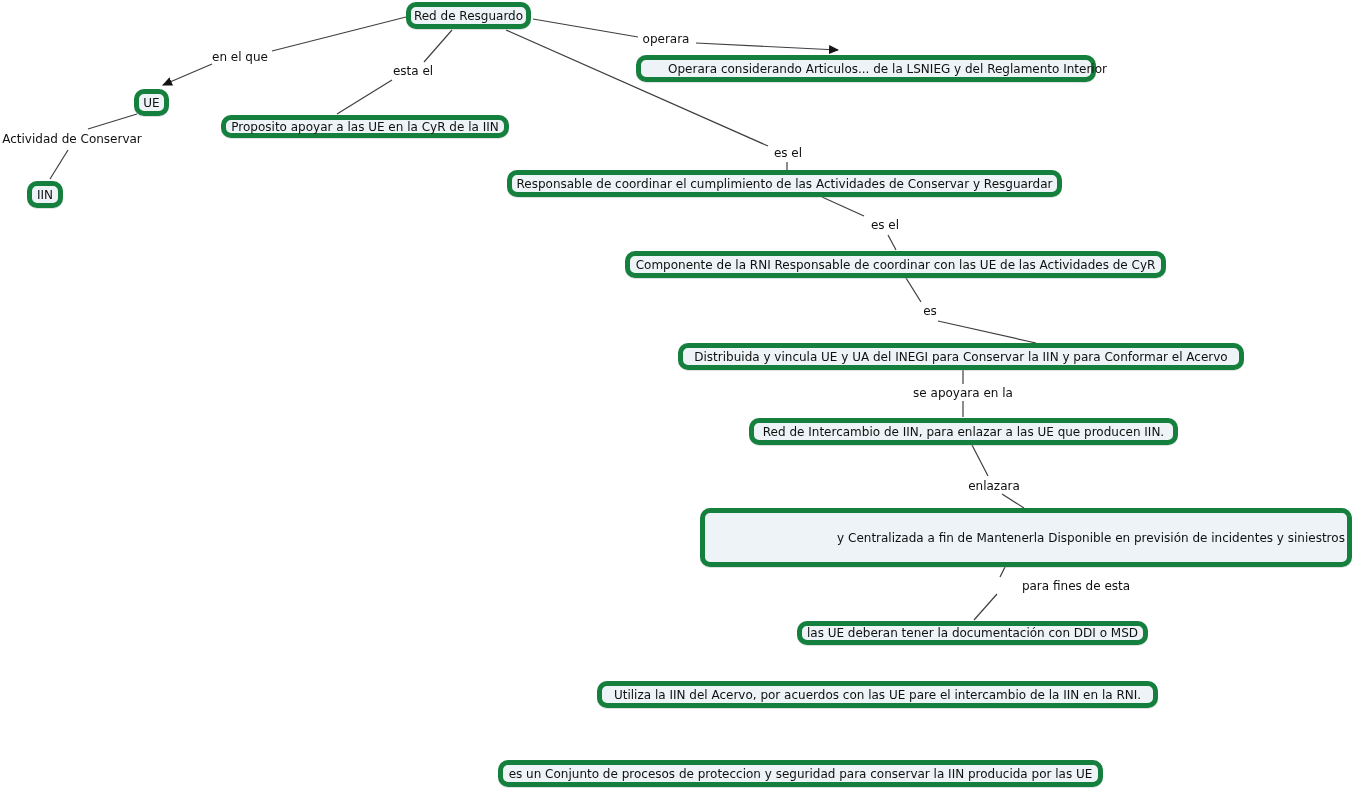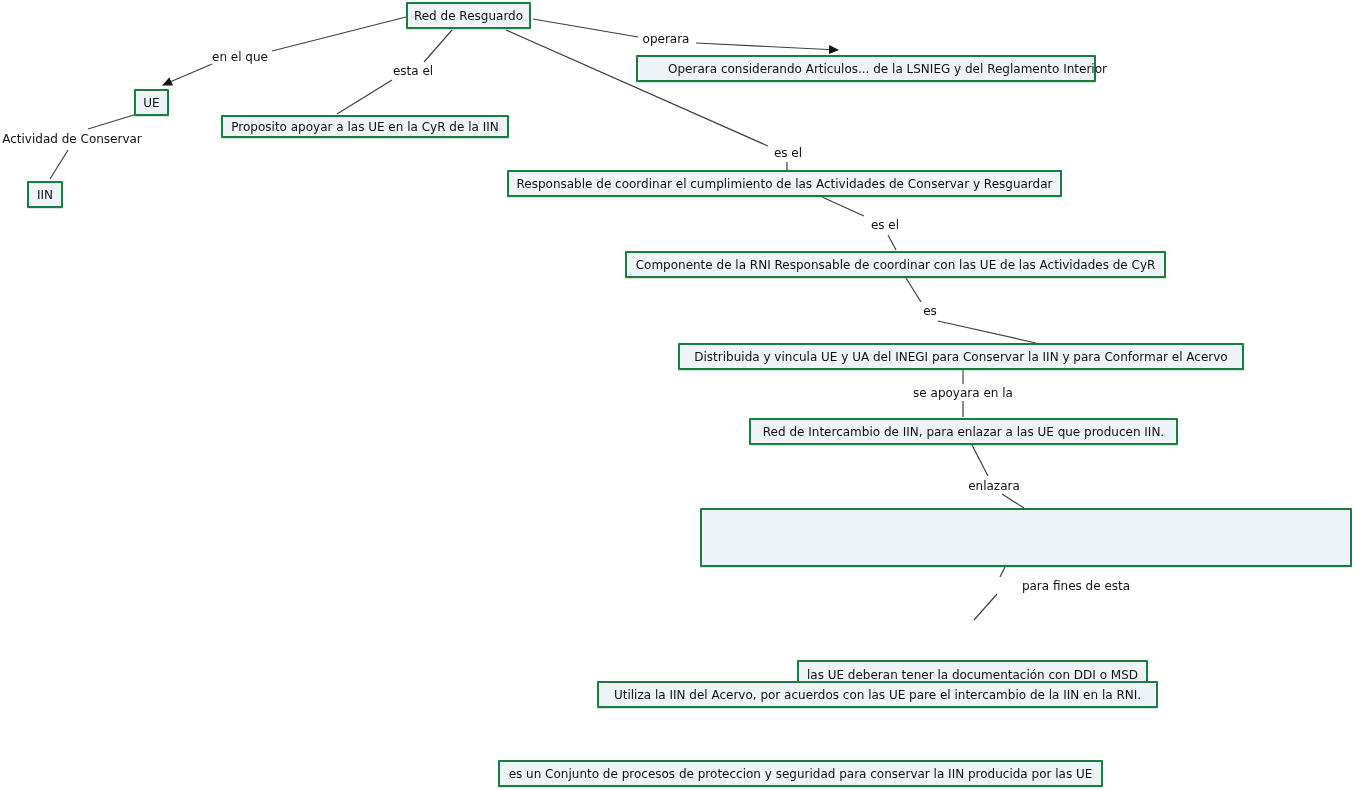--- a/index.html
+++ b/index.html
@@ -13,22 +13,22 @@
   }
   #edges-layer {
     position: absolute;
     left: 0; top: 0;
     width: 1355px; height: 790px;
     z-index: 1;
   }
   .node {
     position: absolute;
     box-sizing: border-box;
-    border: 2px solid #15803d;
-    border-radius: 1px;
+    border: 5px solid #15803d;
+    border-radius: 10px;
     background: #edf3f6;
     color: #101010;
     font-size: 12px;
     line-height: 14px;
     display: flex;
     flex-direction: column;
     align-items: center;
     justify-content: center;
     white-space: nowrap;
     z-index: 2;
@@ -82,22 +82,23 @@
       <div class="node" style="left: 406px; top: 2px; width: 125px; height: 27px;">Red de Resguardo</div>
       <div class="node" style="left: 134px; top: 89px; width: 35px; height: 27px;">UE</div>
       <div class="node" style="left: 27px; top: 181px; width: 36px; height: 27px;">IIN</div>
       <div class="node" style="left: 221px; top: 115px; width: 288px; height: 23px;">Proposito apoyar a las UE en la CyR de la IIN</div>
       <div class="node" style="left: 636px; top: 55px; width: 460px; height: 27px; padding-left: 43px;">Operara considerando Articulos... de la LSNIEG y del Reglamento Interior</div>
       <div class="node" style="left: 507px; top: 170px; width: 555px; height: 27px;">Responsable de coordinar el cumplimiento de las Actividades de Conservar y Resguardar</div>
       <div class="node" style="left: 625px; top: 251px; width: 541px; height: 27px;">Componente de la RNI Responsable de coordinar con las UE de las Actividades de CyR</div>
       <div class="node" style="left: 678px; top: 343px; width: 566px; height: 27px;">Distribuida y vincula UE y UA del INEGI para Conservar la IIN y para Conformar el Acervo</div>
       <div class="node" style="left: 749px; top: 418px; width: 429px; height: 27px;">Red de Intercambio de IIN, para enlazar a las UE que producen IIN.</div>
       <div class="node" style="left: 700px; top: 508px; width: 652px; height: 59px;">
+        <span style="margin-left: 130px;">y Centralizada a fin de Mantenerla Disponible en previsión de incidentes y siniestros</span>
       </div>
-      <div class="node" style="left: 797px; top: 621px; width: 351px; height: 30px; margin-top: 39px;">las UE deberan tener la documentación con DDI o MSD</div>
+      <div class="node" style="left: 797px; top: 621px; width: 351px; height: 24px;">las UE deberan tener la documentación con DDI o MSD</div>
       <div class="node" style="left: 597px; top: 681px; width: 561px; height: 27px;">Utiliza la IIN del Acervo, por acuerdos con las UE pare el intercambio de la IIN en la RNI.</div>
       <div class="node" style="left: 498px; top: 760px; width: 605px; height: 27px;">es un Conjunto de procesos de proteccion y seguridad para conservar la IIN producida por las UE</div>
       <div class="link-label" style="left: 240px; top: 57px;">en el que</div>
       <div class="link-label" style="left: 413px; top: 71px;">esta el</div>
       <div class="link-label" style="left: 666px; top: 39px;">operara</div>
       <div class="link-label" style="left: 72px; top: 139px;">Actividad de Conservar</div>
       <div class="link-label" style="left: 788px; top: 153px;">es el</div>
       <div class="link-label" style="left: 885px; top: 225px;">es el</div>
       <div class="link-label" style="left: 930px; top: 311px;">es</div>
       <div class="link-label" style="left: 963px; top: 393px;">se apoyara en la</div>

